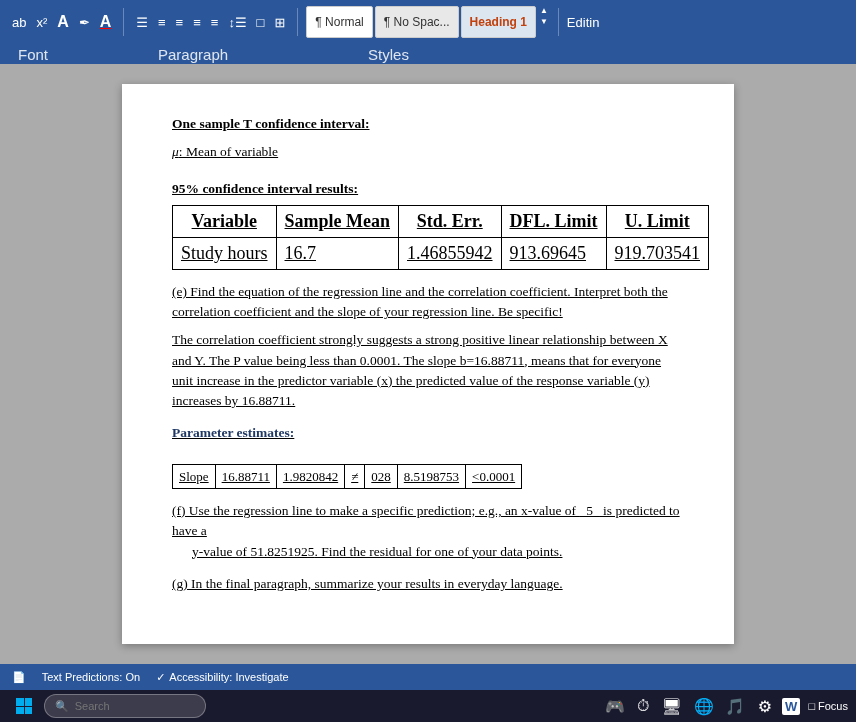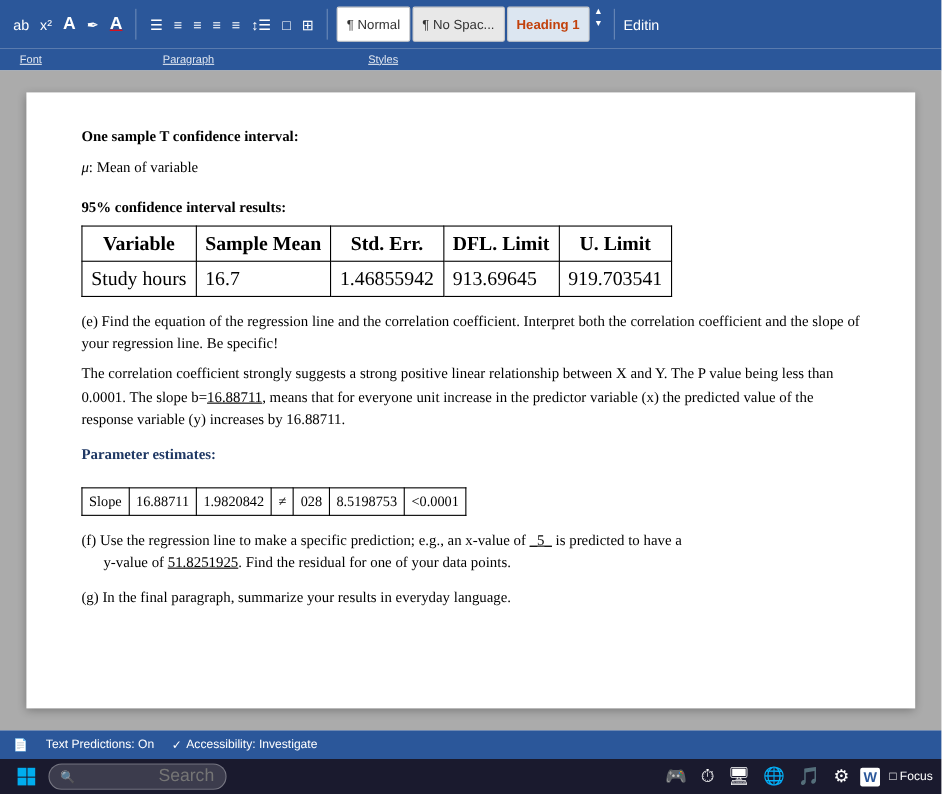--- a/index.html
+++ b/index.html
@@ -59,45 +59,45 @@
     .ribbon-labels {
       background: #2b579a;
       height: 20px;
       display: flex;
       align-items: center;
       padding: 0 8px;
       gap: 0;
     }
     .ribbon-label {
       color: rgba(255,255,255,0.85);
-      font-size: 10px;
+      font-size: 15px;
       padding: 0 40px;
       text-align: right;
-      text-decoration: underline;
     }
 
     
     .doc-area {
       background: #ababab;
       height: calc(722px - 44px - 20px - 26px - 32px);
       overflow-y: auto;
       display: flex;
       justify-content: center;
       padding: 20px 0;
     }
     .doc-page {
       background: white;
-      width: 808px;
+      width: 612px;
       min-height: 560px;
       padding: 30px 50px;
       box-shadow: 0 2px 8px rgba(0,0,0,0.3);
       font-family: 'Times New Roman', Times, serif;
       font-size: 13.5px;
       line-height: 1.5;
       color: #000;
+      text-decoration: underline;
     }
 
     .doc-heading {
       font-weight: bold;
       margin-bottom: 8px;
     }
     .doc-mu {
       font-style: italic;
       font-family: 'Times New Roman', serif;
     }
@@ -213,23 +213,22 @@
       padding: 2px 10px;
       gap: 6px;
       height: 24px;
       min-width: 160px;
     }
     .search-box input {
       background: transparent;
       border: none;
       outline: none;
       color: white;
-      font-size: 16px;
+      font-size: 11px;
       width: 120px;
-      text-align: right;
     }
     .search-icon-small {
       color: rgba(255,255,255,0.7);
       font-size: 11px;
     }
     .taskbar-spacer { flex: 1; }
     .taskbar-right {
       display: flex;
       align-items: center;
       gap: 8px;

